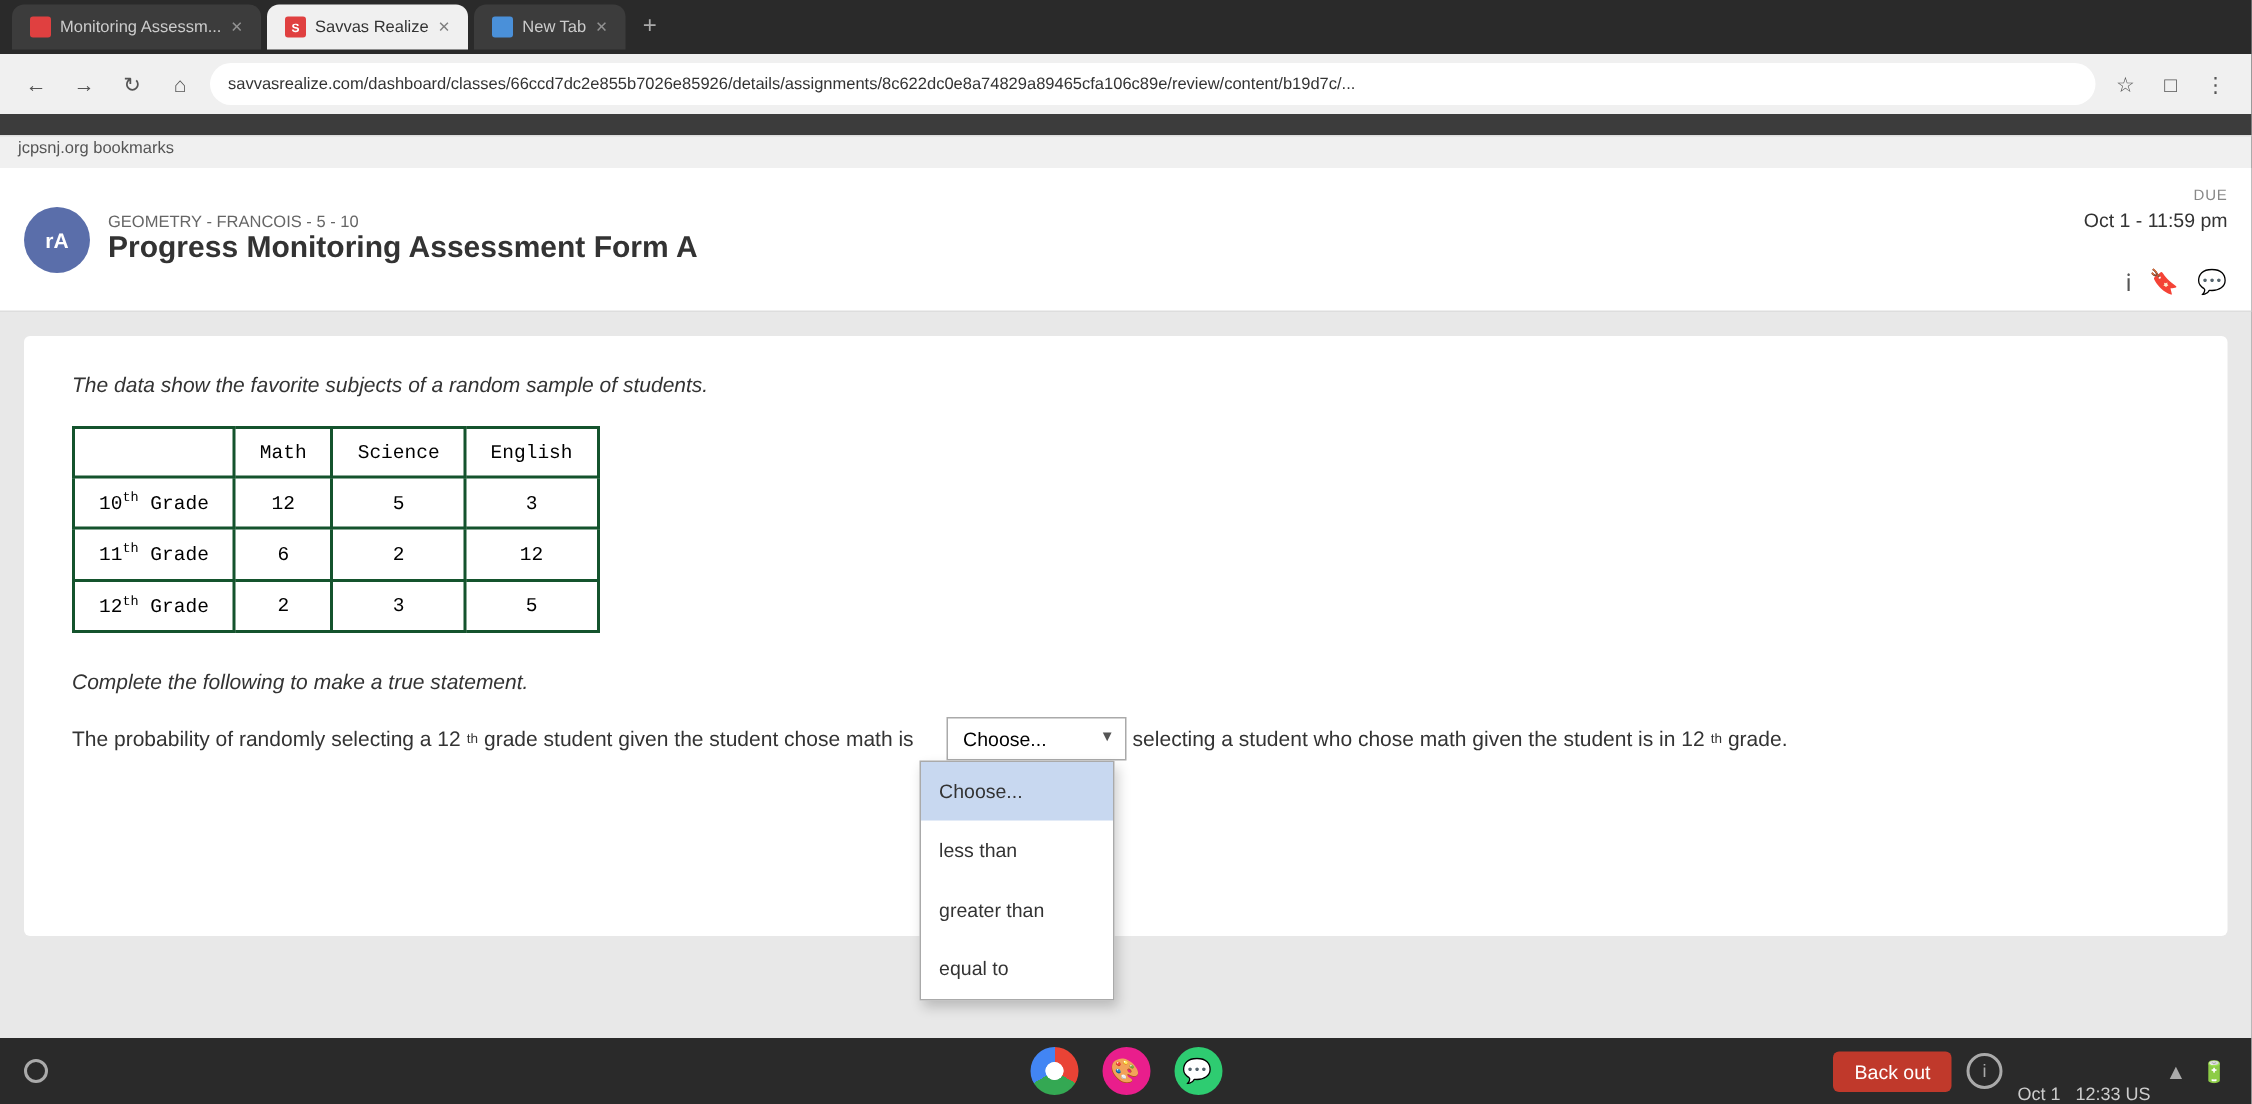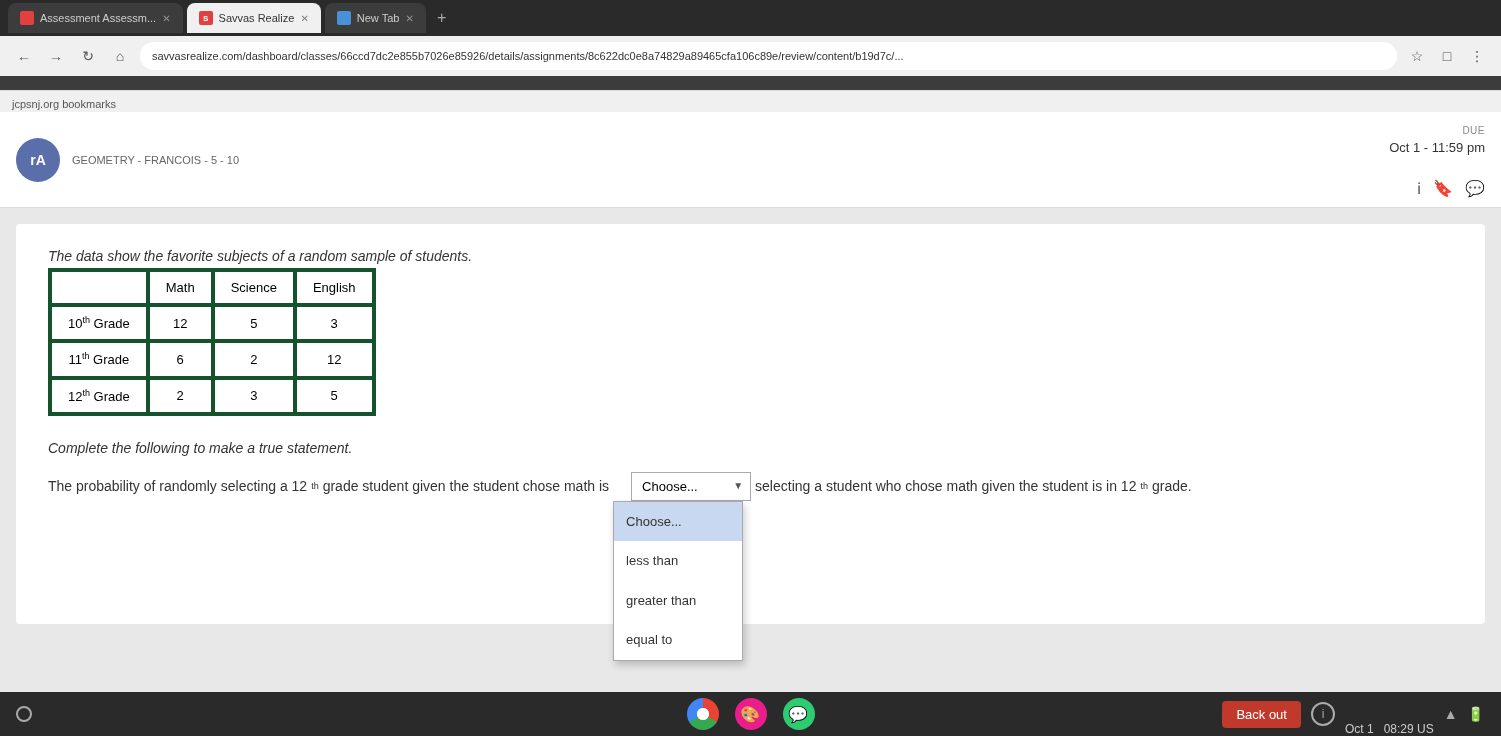--- a/index.html
+++ b/index.html
@@ -137,21 +137,21 @@
       justify-content: center;
     }
 
     .bookmarks-bar {
       background: #f0f0f0;
       height: 22px;
       padding: 2px 12px;
       font-size: 11px;
       color: #555;
       display: flex;
-      align-items: flex-end;
+      align-items: flex-start;
       border-top: 1px solid #ddd;
     }
 
     
     .page-content {
       background: #e8e8e8;
       width: 100%;
       height: calc(736px - 90px);
       display: flex;
       flex-direction: column;
@@ -244,35 +244,36 @@
       background: white;
       border-radius: 4px;
       padding: 24px 32px;
       min-height: 400px;
       position: relative;
     }
 
     .question-text {
       font-size: 14px;
       color: #333;
-      margin-bottom: 4px;
+      margin-bottom: 20px;
       font-style: italic;
     }
 
     
     .data-table {
       border-collapse: collapse;
       margin-bottom: 24px;
     }
 
     .data-table th, .data-table td {
-      border: 4px solid #14532d;
+      border: 2px solid #14532d;
       padding: 8px 16px;
       text-align: center;
       font-size: 13px;
+      font-family: Liberation Mono, monospace;
     }
 
     .data-table th {
       background: white;
       font-weight: normal;
     }
 
     .data-table td {
       background: white;
     }
@@ -525,21 +526,21 @@
     }
   </style>
 </head>
 <body>
 
 <div class="browser-chrome">
 
   <div class="tab-bar">
     <div class="tab">
       <div class="tab-favicon red" style="background:#e04040;width:14px;height:14px;border-radius:2px;flex-shrink:0;"></div>
-      <span style="font-size:11px;overflow:hidden;text-overflow:ellipsis;white-space:nowrap;">Assessment Assessm...</span>
+      <span style="font-size:11px;overflow:hidden;text-overflow:ellipsis;white-space:nowrap;">Monitoring Assessm...</span>
       <span class="tab-close">✕</span>
     </div>
     <div class="tab active">
       <div class="tab-favicon" style="background:#e04040;width:14px;height:14px;border-radius:2px;flex-shrink:0;display:flex;align-items:center;justify-content:center;color:white;font-size:8px;font-weight:bold;">S</div>
       <span style="font-size:11px;overflow:hidden;text-overflow:ellipsis;white-space:nowrap;">Savvas Realize</span>
       <span class="tab-close">✕</span>
     </div>
     <div class="tab">
       <div class="tab-favicon blue" style="background:#4a90d9;width:14px;height:14px;border-radius:2px;flex-shrink:0;"></div>
       <span style="font-size:11px;overflow:hidden;text-overflow:ellipsis;white-space:nowrap;">New Tab</span>
@@ -565,20 +566,21 @@
 <div class="bookmarks-bar">
   <span>jcpsnj.org bookmarks</span>
 </div>
 
 <div class="page-content">
 
   <div class="app-header">
     <div class="app-logo">rA</div>
     <div class="header-text">
       <div class="header-subtitle">GEOMETRY - FRANCOIS - 5 - 10</div>
+      <div class="header-title">Progress Monitoring Assessment Form A</div>
     </div>
     <div class="header-right">
       <div>
         <span class="due-label">DUE</span>
         <br>
         <span class="due-date">Oct 1 - 11:59 pm</span>
       </div>
       <div class="header-icons">
         <button class="header-icon-btn">ℹ</button>
         <button class="header-icon-btn">🔖</button>
@@ -680,17 +682,17 @@
     <div class="os-icon chrome" style="background:conic-gradient(#ea4335 0deg 120deg,#34a853 120deg 240deg,#4285f4 240deg 360deg);position:relative;">
       <div style="width:12px;height:12px;background:#fff;border-radius:50%;position:absolute;"></div>
     </div>
     <div class="os-icon pink">🎨</div>
     <div class="os-icon green">💬</div>
   </div>
   <div class="os-right">
     <button class="sign-out-btn">Back out</button>
     <button class="os-info-btn">i</button>
     <span class="os-date-time">Oct 1</span>
-    <span class="os-date-time">08:29 US</span>
+    <span class="os-date-time">12:33 US</span>
     <span class="wifi-icon">▲</span>
     <span class="wifi-icon">🔋</span>
   </div>
 </div>
 
 </body></html>

